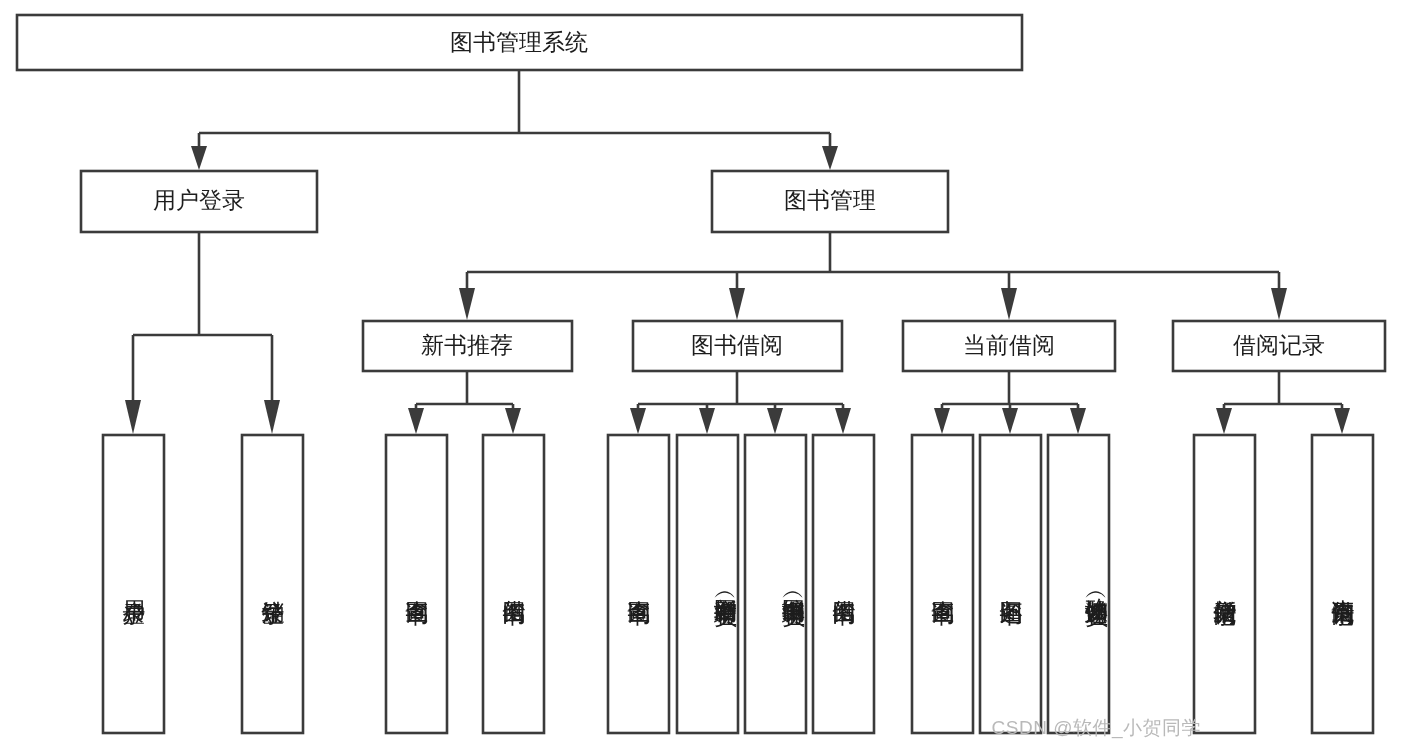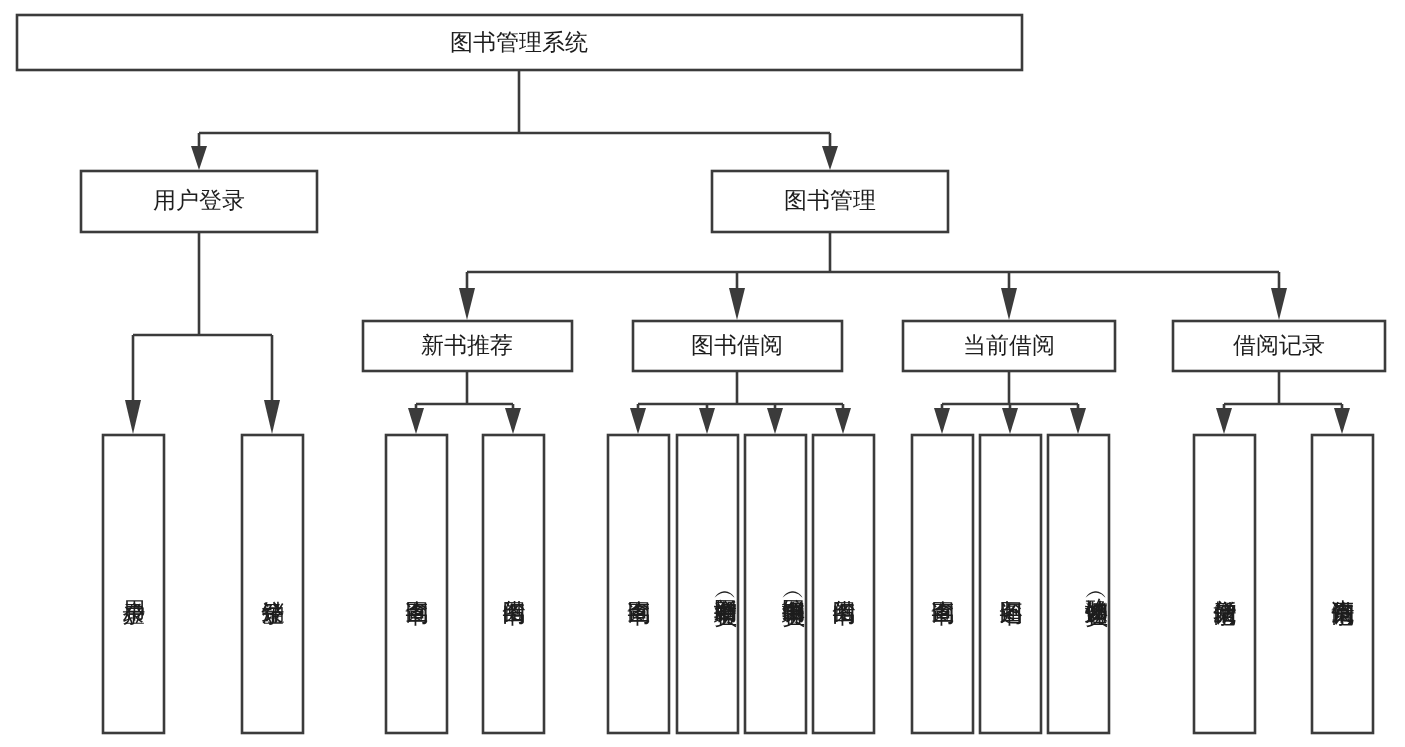--- a/index.html
+++ b/index.html
@@ -207,14 +207,15 @@
 
     <span class="leaf-label" style="left:980px; top:435px; width:61px; height:298px; display:flex; align-items:center; justify-content:center;">归还图书</span>
 
     <span class="leaf-label" style="left:1048px; top:435px; width:61px; height:298px; display:flex; align-items:flex-start; justify-content:center;">确认归还（管理员）</span>
 
     <span class="leaf-label" style="left:1194px; top:435px; width:61px; height:298px; display:flex; align-items:center; justify-content:center;">新增借阅记录</span>
 
     <span class="leaf-label" style="left:1312px; top:435px; width:61px; height:298px; display:flex; align-items:center; justify-content:center;">查询借阅记录</span>
   </div>
 
+  <div class="watermark">CSDN @软件_小贺同学</div>
 
 </div>
 
 </body></html>

